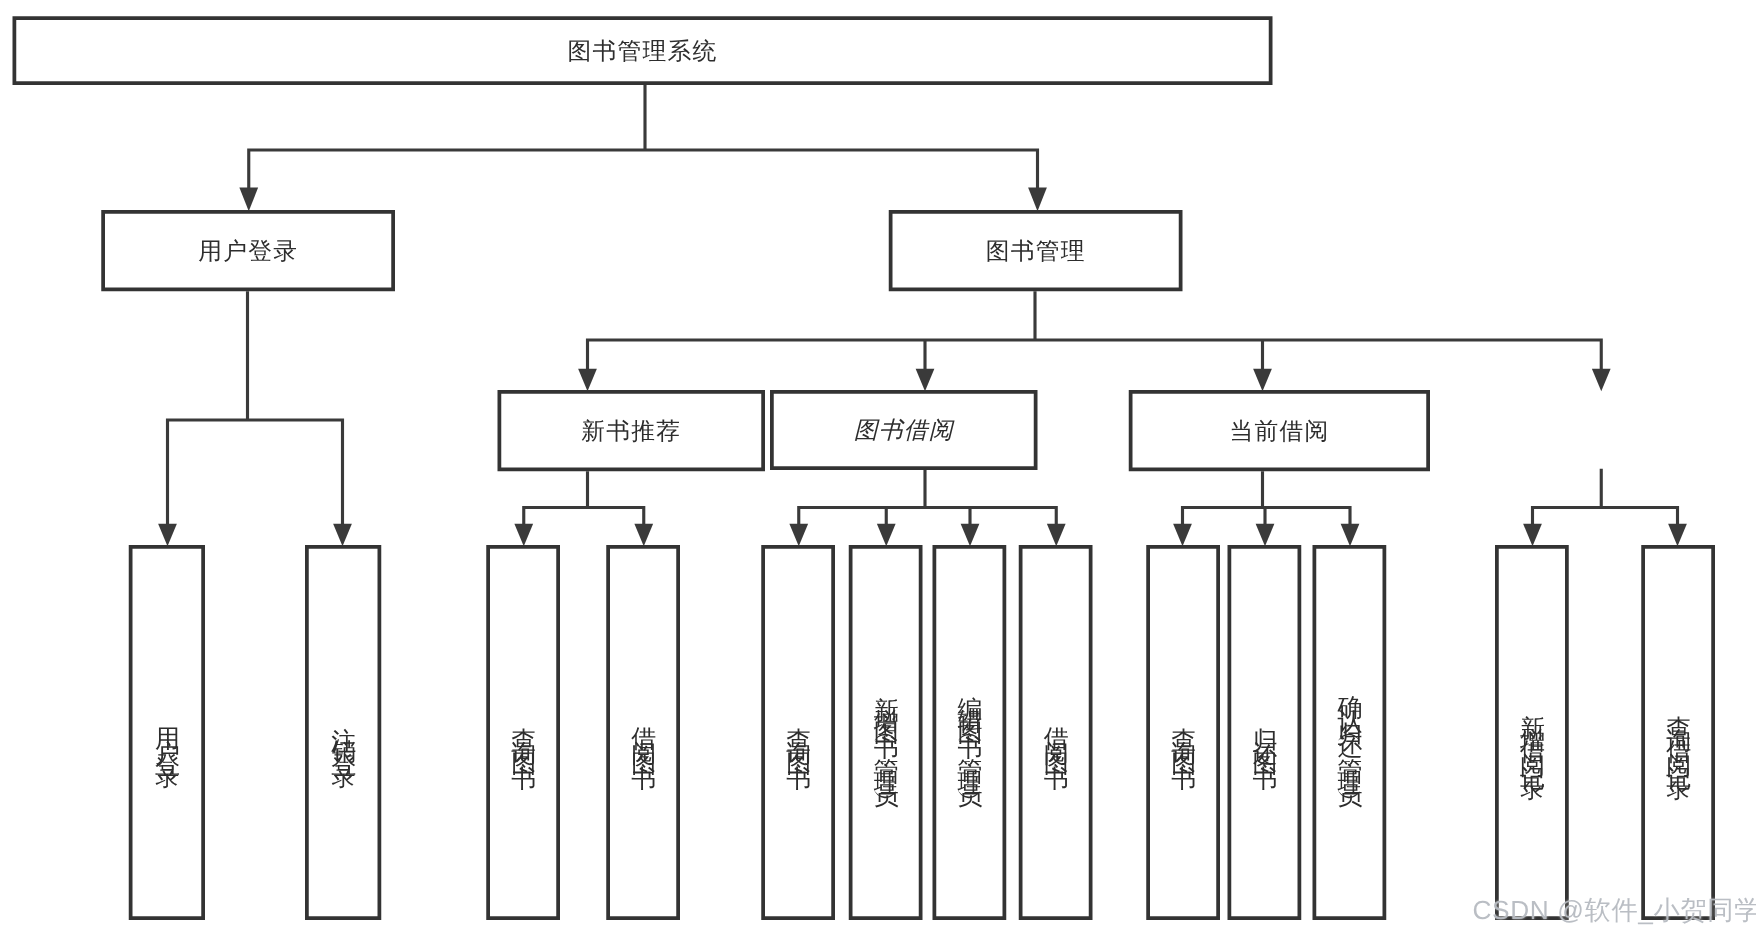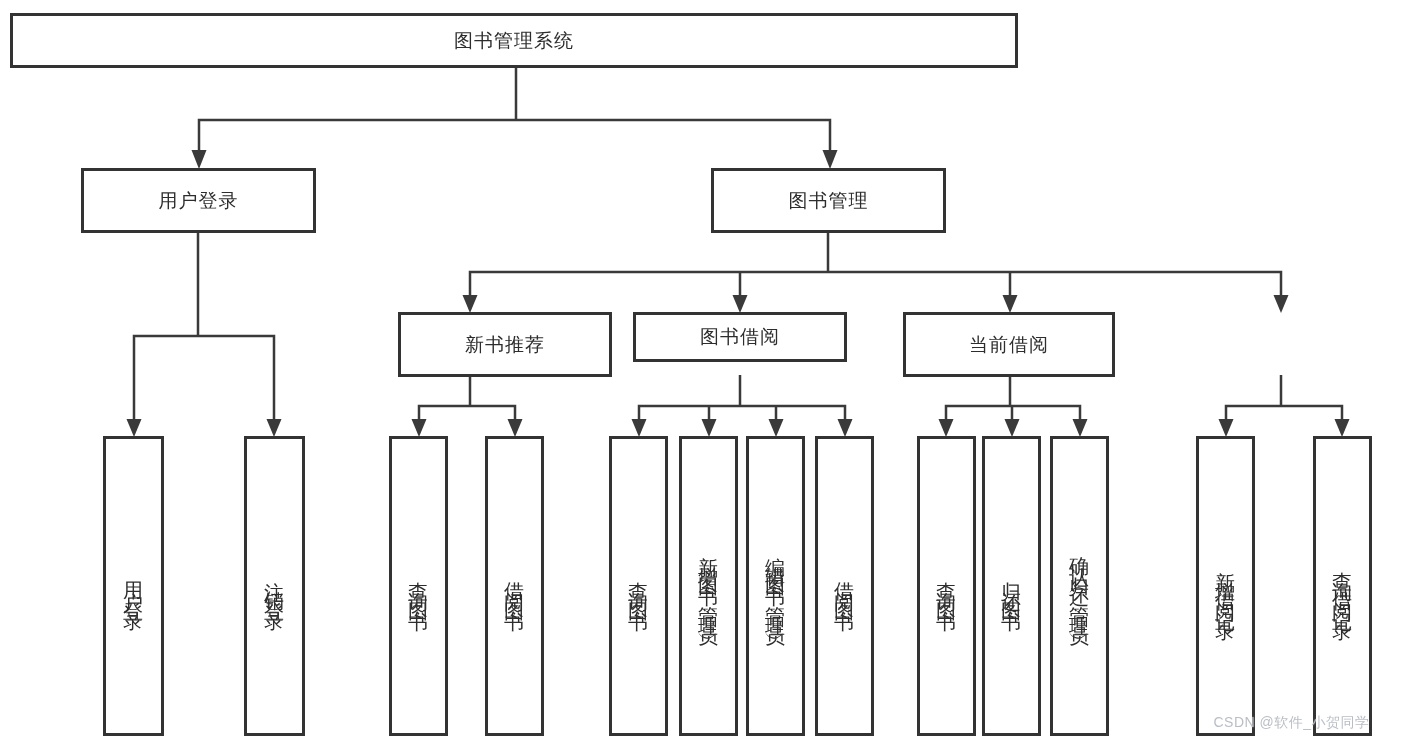--- a/index.html
+++ b/index.html
@@ -45,27 +45,26 @@
     font-size: 20px;
     letter-spacing: 10px;
     line-height: 1;
     white-space: nowrap;
   }
   .watermark {
     position: absolute;
     left: 1178px;
     top: 714px;
     width: 227px;
-    font-size: 14px;
+    font-size: 21px;
     color: rgba(182, 186, 193, 0.95);
     letter-spacing: 0.5px;
     white-space: nowrap;
     z-index: 3;
     text-shadow: 0 0 2px rgba(255,255,255,0.6);
-    text-align: center;
   }
 </style>
 </head>
 <body>
 
 <div class="stage">
 
   <svg class="connectors" viewBox="0 0 1405 747" xmlns="http://www.w3.org/2000/svg">
     <g stroke="#3a3a3a" stroke-width="2.5" fill="none">
 
@@ -117,24 +116,24 @@
   <div class="box h-box" style="left:81px; top:168px; width:235px; height:65px;">
     <span>用户登录</span>
   </div>
   <div class="box h-box" style="left:711px; top:168px; width:235px; height:65px;text-align:center;">
     <span>图书管理</span>
   </div>
 
   <div class="box h-box" style="left:363px; top:312px; width:214px; height:65px;margin-left:35px;">
     <span>新书推荐</span>
   </div>
-  <div class="box h-box" style="left:633px; top:312px; width:214px; height:50px;">
+  <div class="box h-box" style="left:616px; top:312px; width:214px; height:64px;font-style:italic;">
     <span>图书借阅</span>
   </div>
-  <div class="box h-box" style="left:903px; top:312px; width:212px; height:65px;">
+  <div class="box h-box" style="left:903px; top:312px; width:241px; height:65px;">
     <span>当前借阅</span>
   </div>
 
   <div class="box v-box" style="left:103px; top:436px; width:61px; height:300px;">
     <span class="v-text">用户登录</span>
   </div>
   <div class="box v-box" style="left:244px; top:436px; width:61px; height:300px;">
     <span class="v-text">注销登录</span>
   </div>
 

